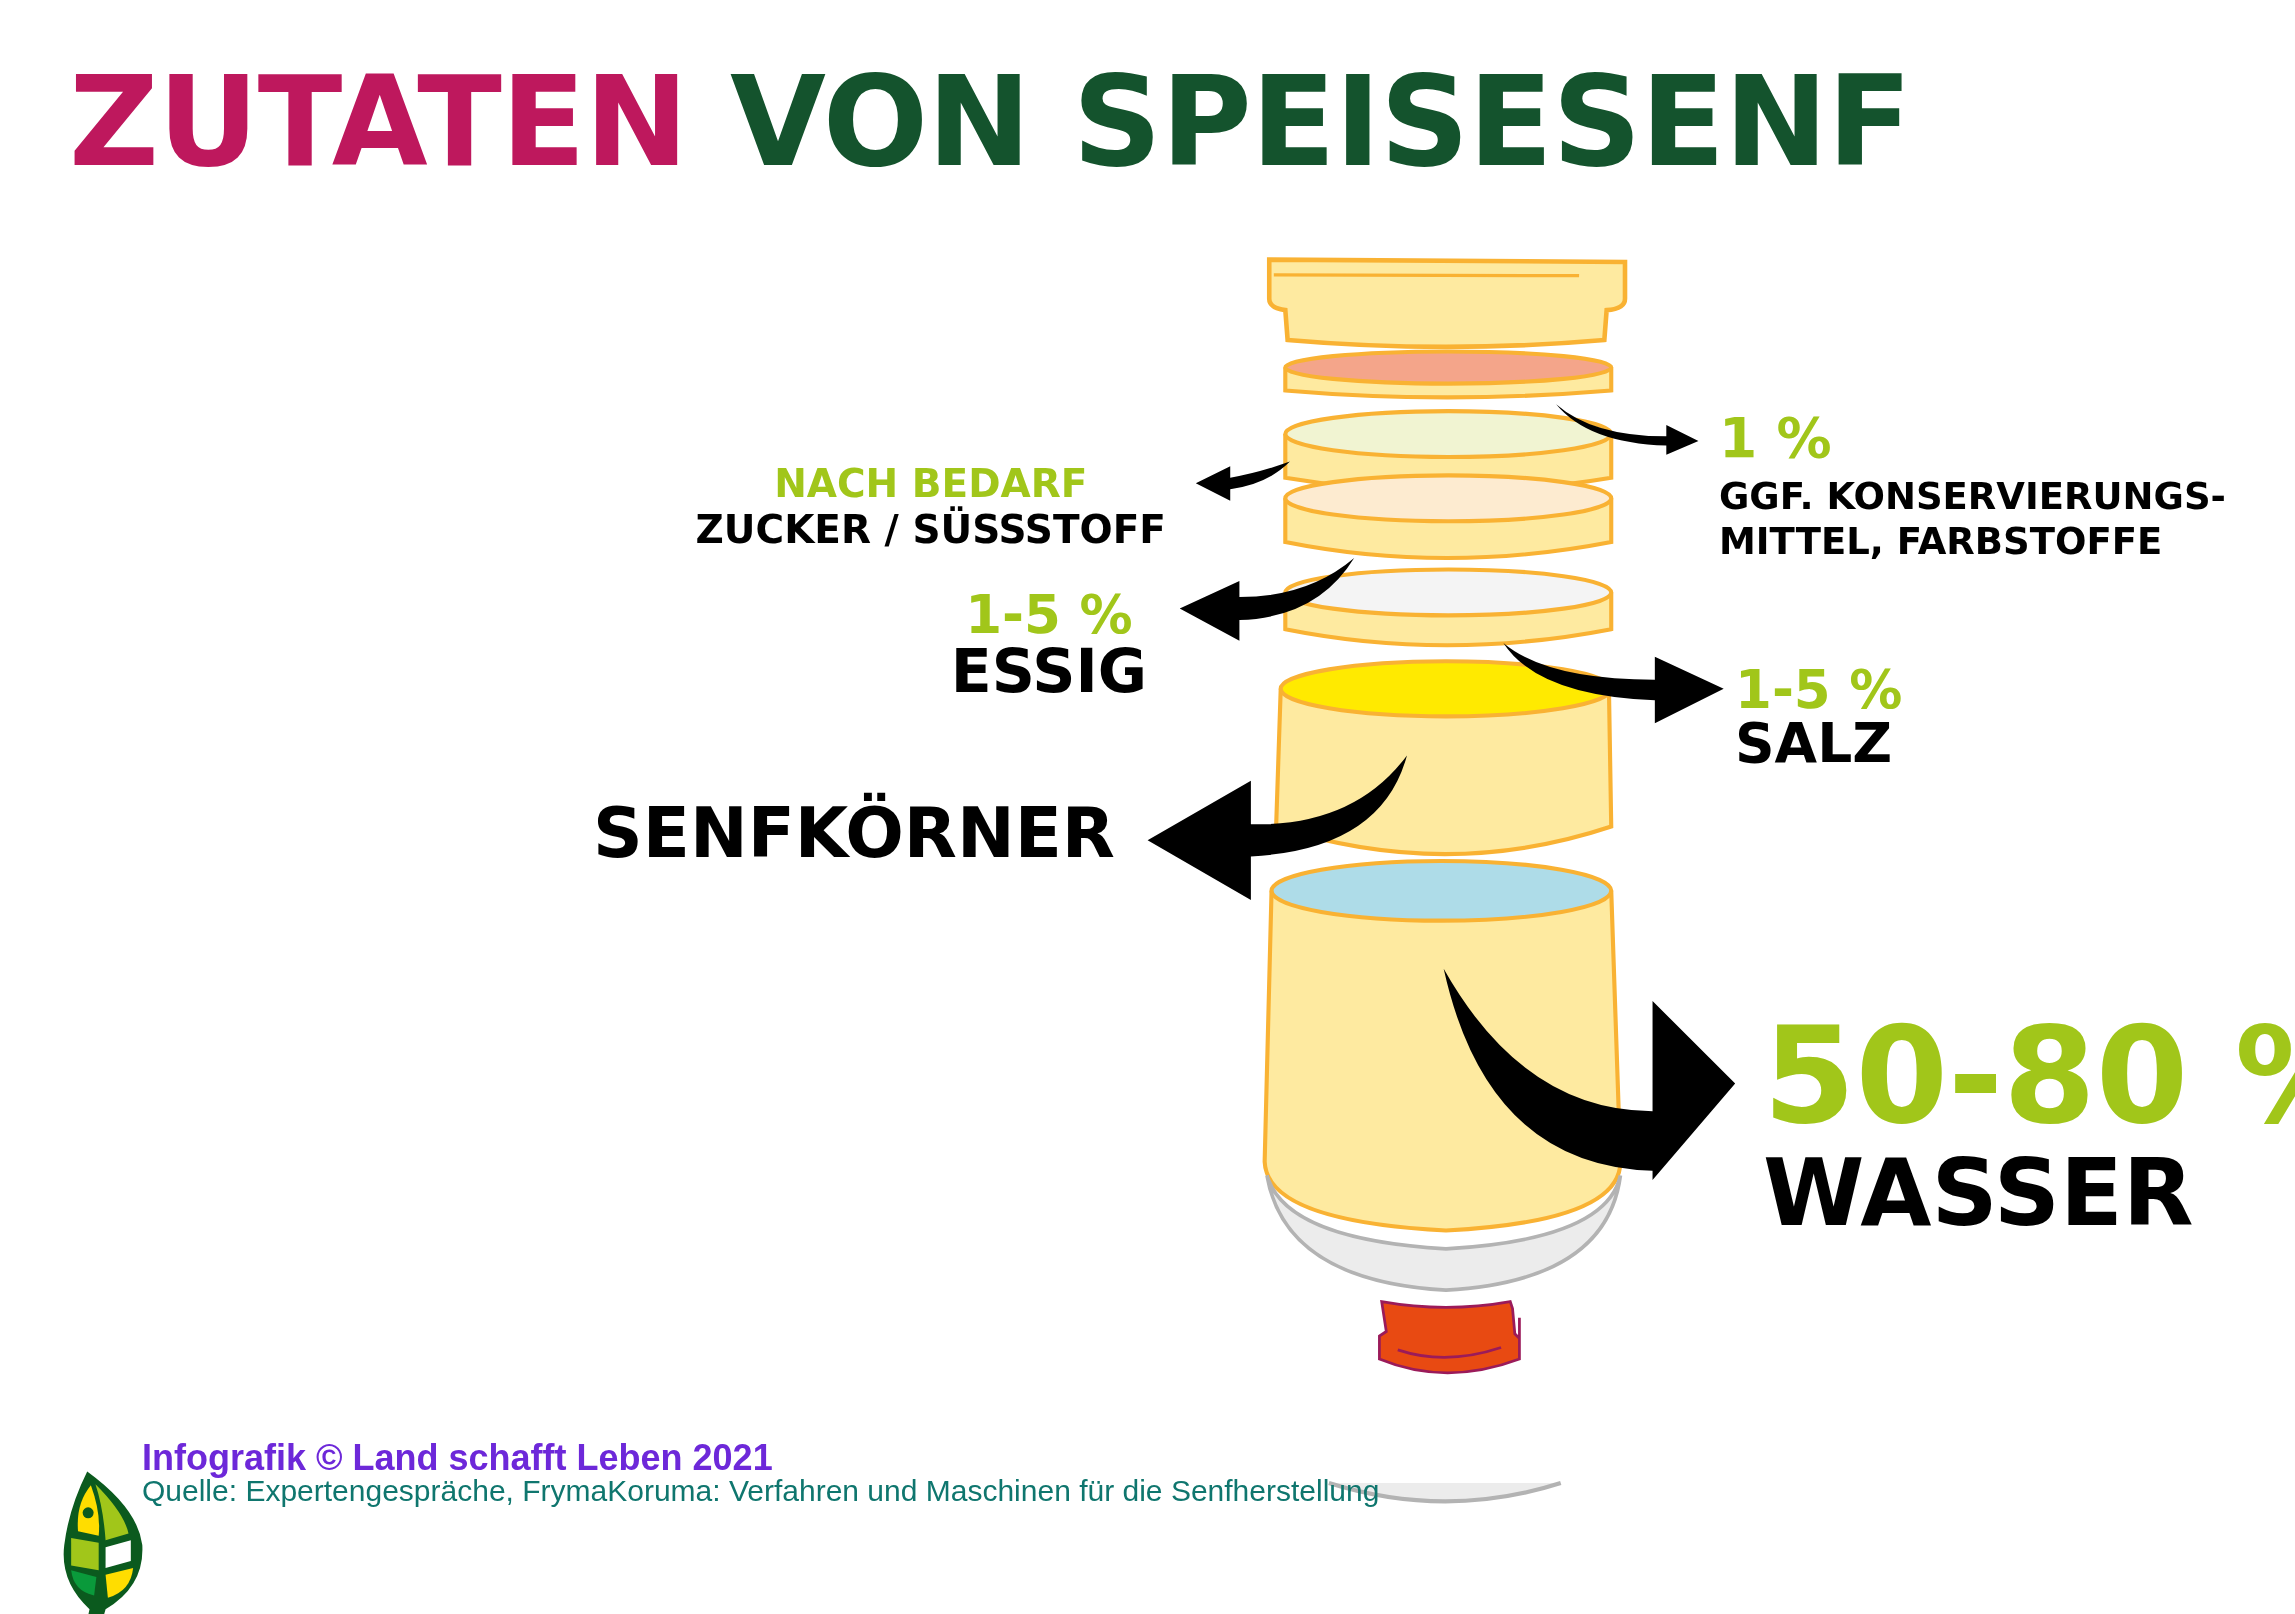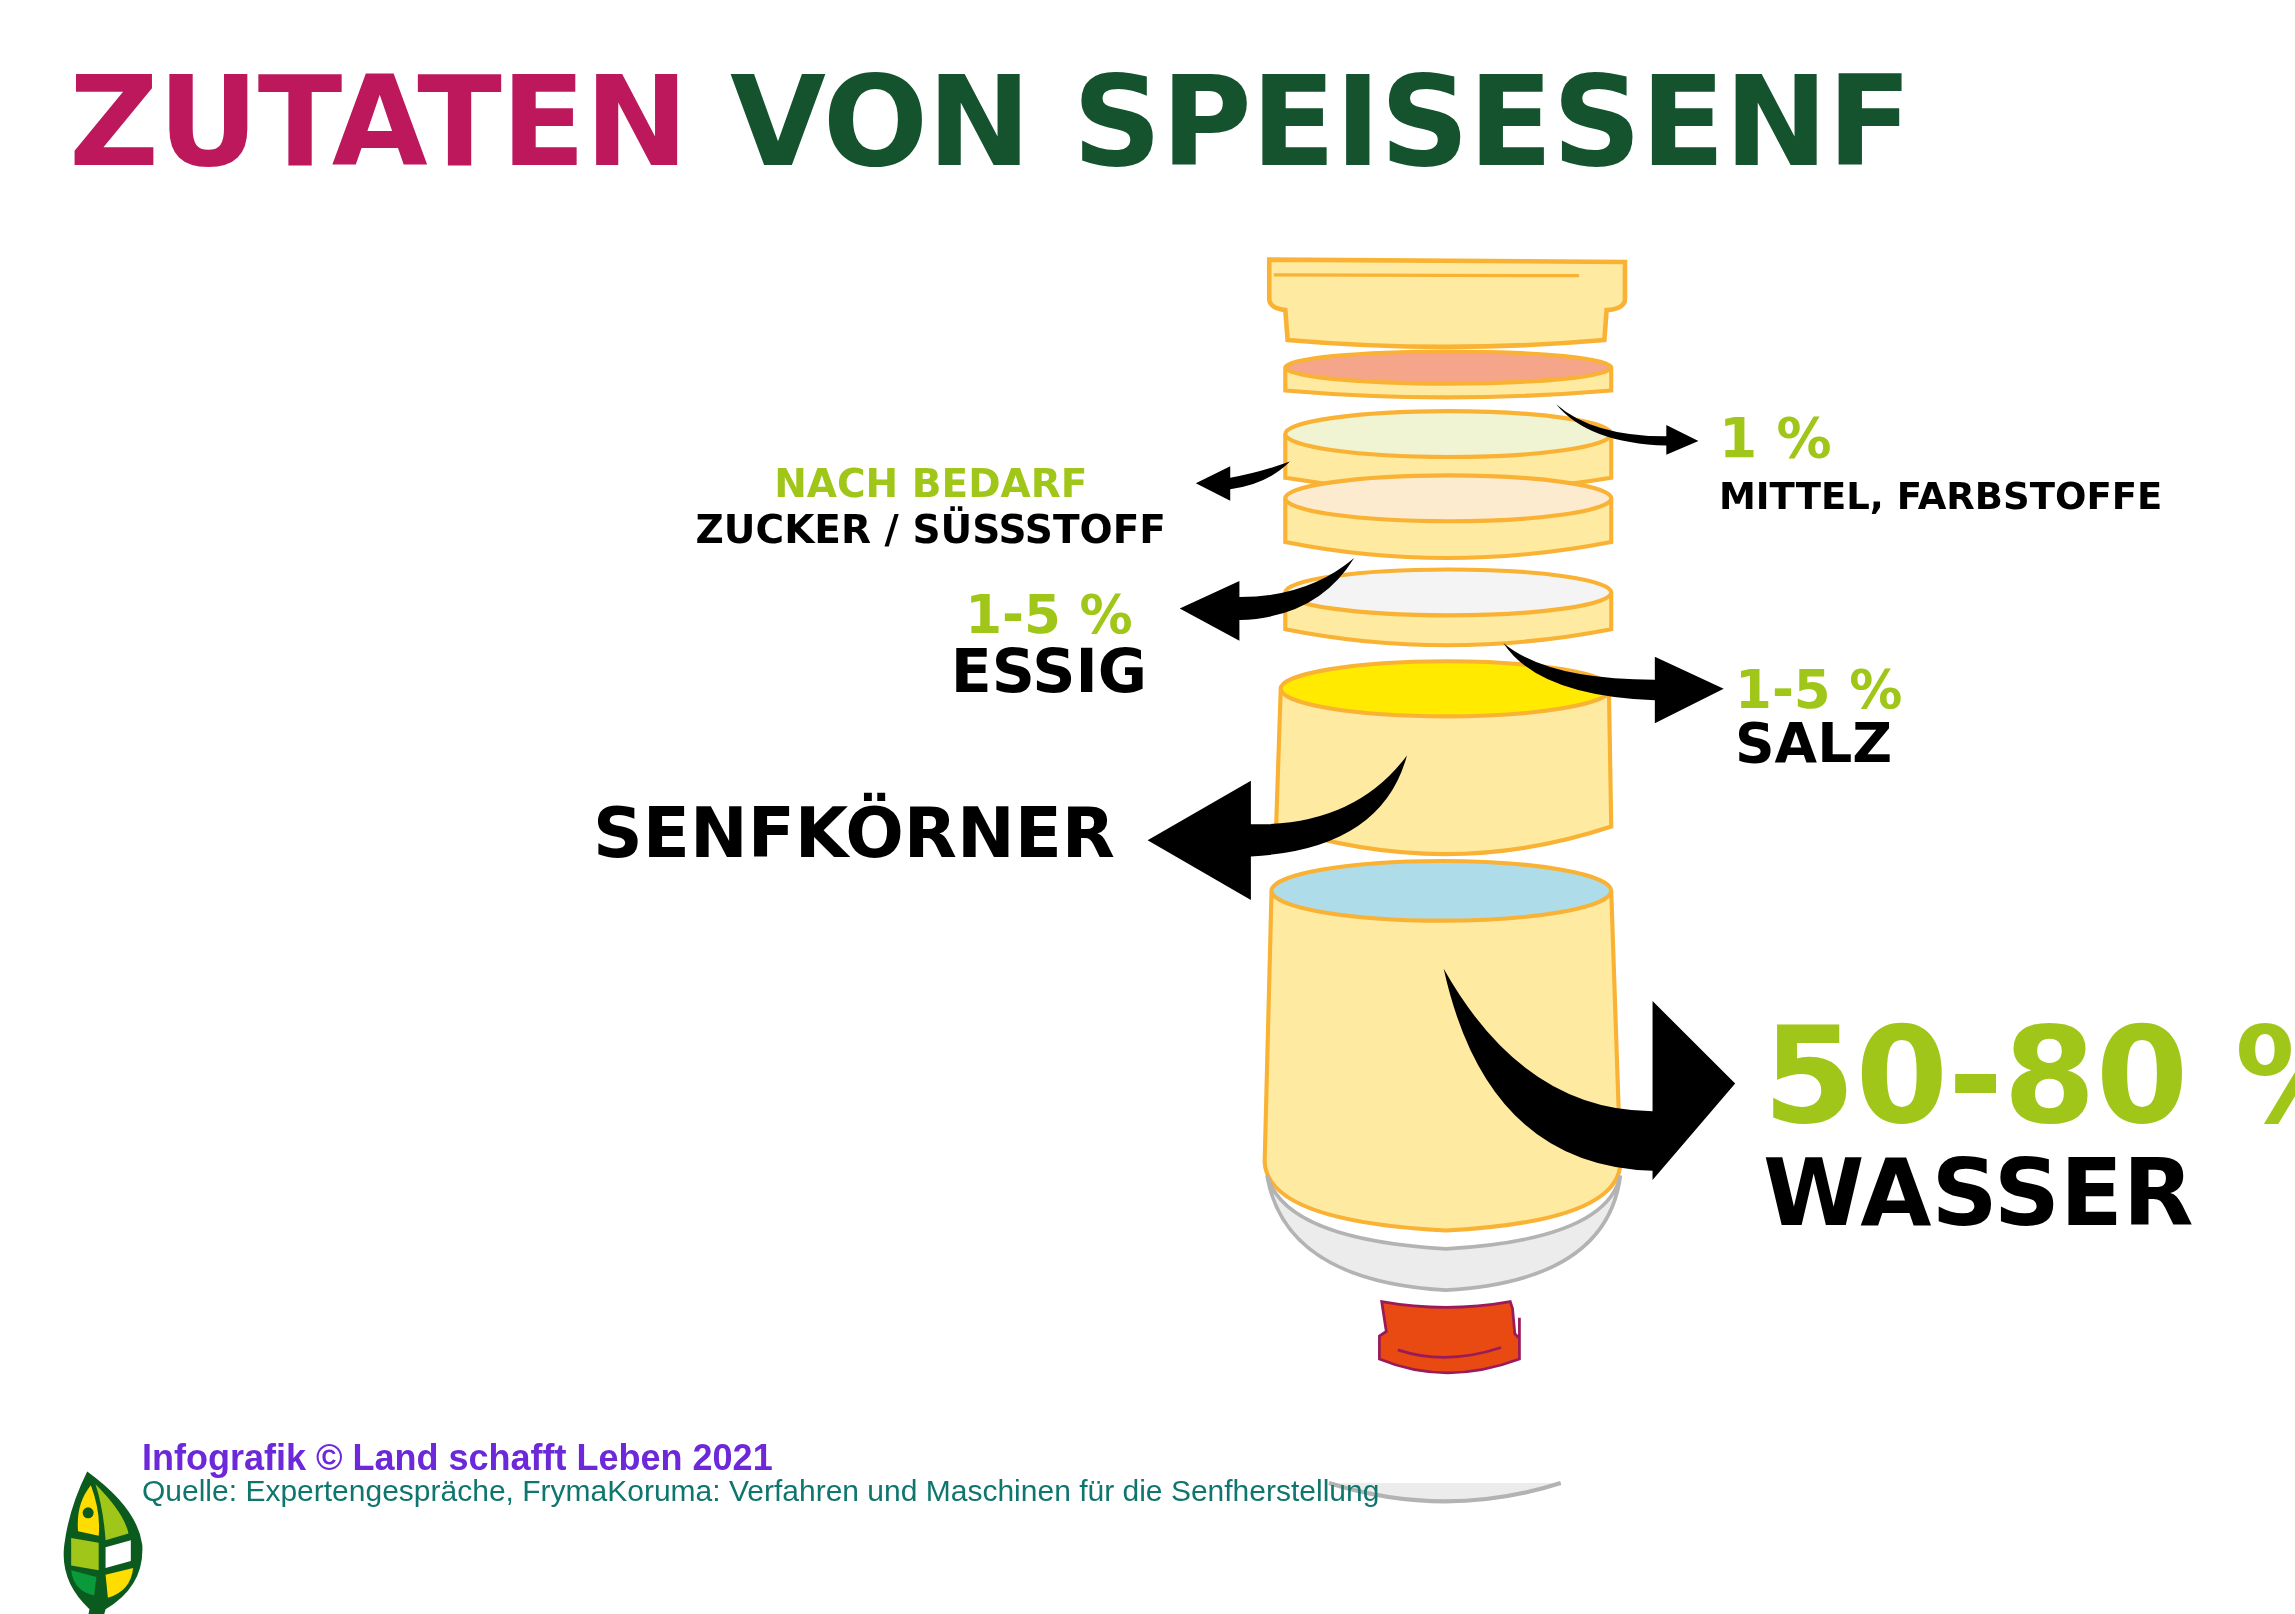--- a/index.html
+++ b/index.html
@@ -92,20 +92,21 @@
     <path d="M35 245 L90 260 L85 300 Q40 290 35 245 Z" fill="#0a9a3b"></path>
     <path d="M110 195 L165 180 L165 225 L110 240 Z" fill="#ffffff"></path>
     <path d="M110 255 L170 240 Q165 290 115 305 Z" fill="#ffdd00"></path>
     <circle cx="72" cy="120" r="12" fill="#0b5a1e"></circle>
   </g>
 </svg>
 
 <div class="abs" style="left:1719px; top:411px;">
   <div class="pct" style="font-size:55px;">1 %</div>
   <div class="lbl" style="font-size:37px; margin-top:9.2px; line-height:1.2;">
+    <div>GGF. KONSERVIERUNGS-</div>
     <div>MITTEL, FARBSTOFFE</div>
   </div>
 </div>
 
 <div class="abs" style="left:1735px; top:663px;">
   <div class="pct" style="font-size:53px;">1-5 %</div>
   <div class="lbl" style="font-size:55px;">SALZ</div>
 </div>
 
 <div class="abs" style="left:1763px; top:1010px;">

